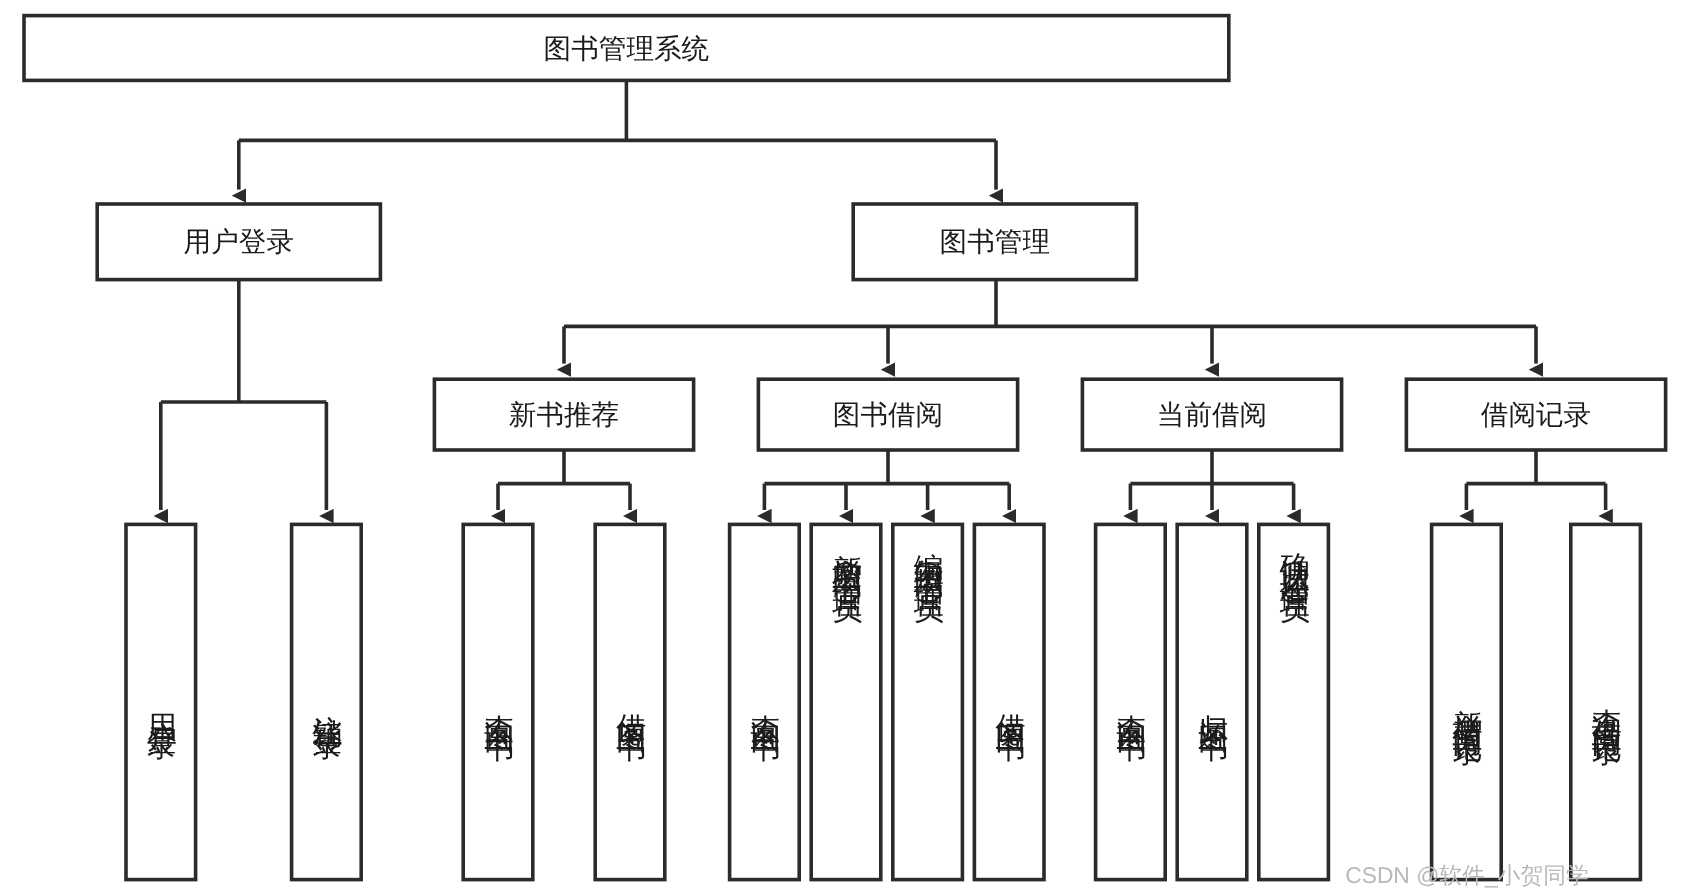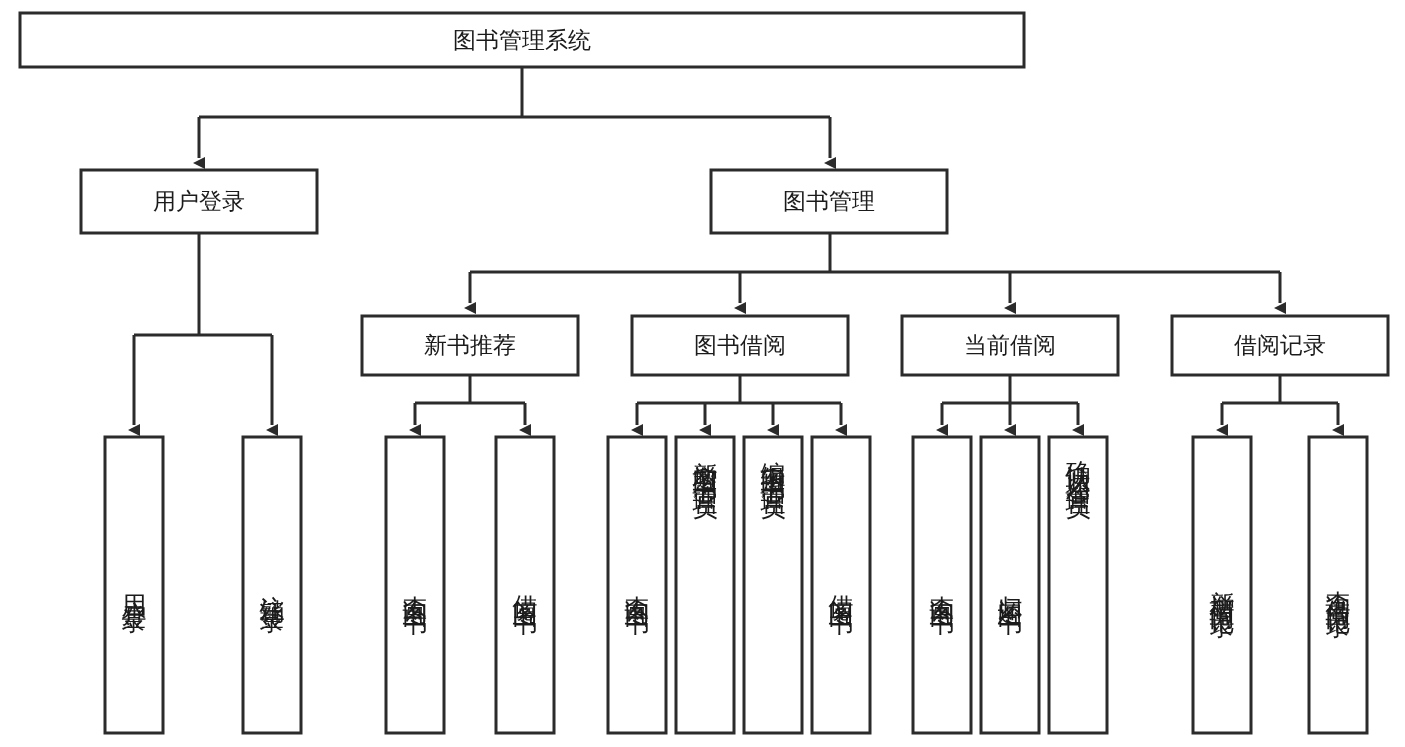--- a/index.html
+++ b/index.html
@@ -244,14 +244,15 @@
   <div class="leaf-label-wrap" style="left:1049px; top:441px; width:58px; height:296px; align-items:flex-start;">
     <span class="leaf-label-v">确认归还（管理员）</span>
   </div>
   <div class="leaf-label-wrap" style="left:1193px; top:437px; width:58px; height:296px;">
     <span class="leaf-label-v">新增借阅记录</span>
   </div>
   <div class="leaf-label-wrap" style="left:1309px; top:437px; width:58px; height:296px;">
     <span class="leaf-label-v">查询借阅记录</span>
   </div>
 
+  <div class="watermark">CSDN @软件_小贺同学</div>
 
 </div>
 
 </body></html>

